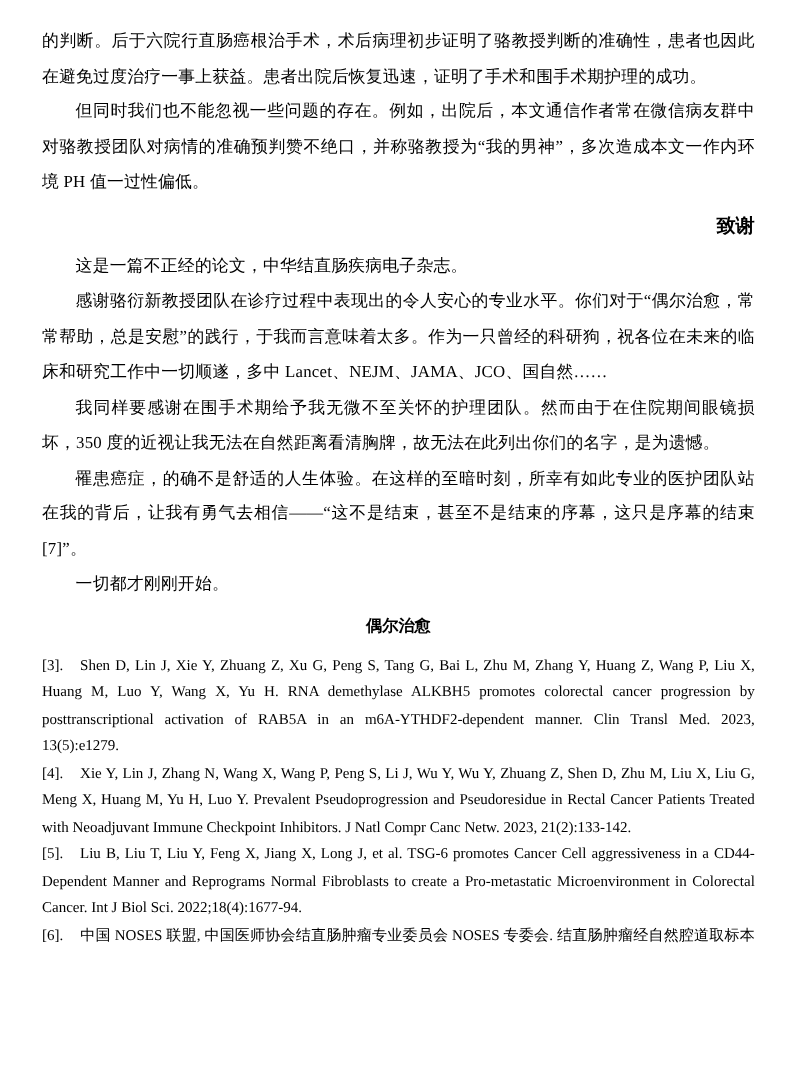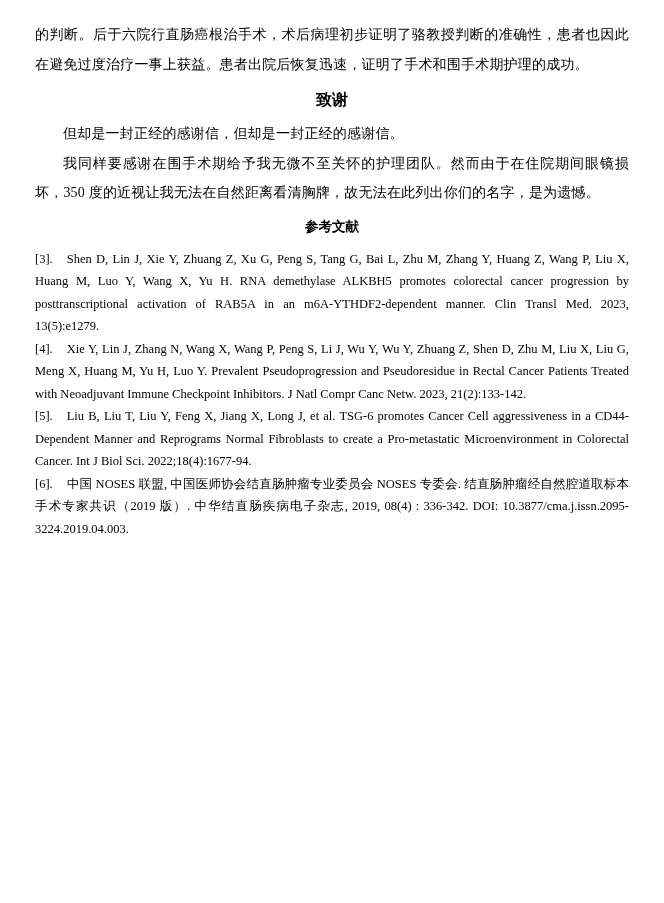--- a/index.html
+++ b/index.html
@@ -28,21 +28,21 @@
     letter-spacing: 0.2px;
   }
   .indent {
     text-indent: 2em;
   }
   .heading-main {
     margin: 6px 0 4px 0;
     font-size: 16px;
     line-height: 30px;
     font-weight: bold;
-    text-align: center;
+    text-align: right;
   }
   .heading-refs {
     margin: 6px 0 8px 0;
     font-size: 13.5px;
     line-height: 26px;
     font-weight: bold;
     text-align: center;
   }
   .ref-p {
     margin: 0;
@@ -54,27 +54,31 @@
   .ref-label {
     margin-right: 14px;
   }
 </style>
 </head>
 <body>
 
 <div class="page">
 
   <p class="body-p">的判断。后于六院行直肠癌根治手术，术后病理初步证明了骆教授判断的准确性，患者也因此在避免过度治疗一事上获益。患者出院后恢复迅速，证明了手术和围手术期护理的成功。</p>
+  <p class="body-p indent">但同时我们也不能忽视一些问题的存在。例如，出院后，本文通信作者常在微信病友群中对骆教授团队对病情的准确预判赞不绝口，并称骆教授为“我的男神”，多次造成本文一作内环境 PH 值一过性偏低。</p>
 
   <h1 class="heading-main">致谢</h1>
 
-  <p class="body-p indent">但却是一封正经的感谢信，但却是一封正经的感谢信。</p>
+  <p class="body-p indent">这是一篇不正经的论文，中华结直肠疾病电子杂志。</p>
+  <p class="body-p indent">感谢骆衍新教授团队在诊疗过程中表现出的令人安心的专业水平。你们对于“偶尔治愈，常常帮助，总是安慰”的践行，于我而言意味着太多。作为一只曾经的科研狗，祝各位在未来的临床和研究工作中一切顺遂，多中 Lancet、NEJM、JAMA、JCO、国自然……</p>
   <p class="body-p indent">我同样要感谢在围手术期给予我无微不至关怀的护理团队。然而由于在住院期间眼镜损坏，350 度的近视让我无法在自然距离看清胸牌，故无法在此列出你们的名字，是为遗憾。</p>
+  <p class="body-p indent">罹患癌症，的确不是舒适的人生体验。在这样的至暗时刻，所幸有如此专业的医护团队站在我的背后，让我有勇气去相信——“这不是结束，甚至不是结束的序幕，这只是序幕的结束[7]”。</p>
+  <p class="body-p indent">一切都才刚刚开始。</p>
 
-  <h2 class="heading-refs">参考文献</h2>
+  <h2 class="heading-refs">偶尔治愈</h2>
 
   <div>
     <p class="ref-p">
       <span class="ref-label">[3].</span><span>Shen D, Lin J, Xie Y, Zhuang Z, Xu G, Peng S, Tang G, Bai L, Zhu M, Zhang Y, Huang Z, Wang P, Liu X, Huang M, Luo Y, Wang X, Yu H. RNA demethylase ALKBH5 promotes colorectal cancer progression by posttranscriptional activation of RAB5A in an m6A-YTHDF2-dependent manner. Clin Transl Med. 2023, 13(5):e1279.</span>
     </p>
     <p class="ref-p">
       <span class="ref-label">[4].</span><span>Xie Y, Lin J, Zhang N, Wang X, Wang P, Peng S, Li J, Wu Y, Wu Y, Zhuang Z, Shen D, Zhu M, Liu X, Liu G, Meng X, Huang M, Yu H, Luo Y. Prevalent Pseudoprogression and Pseudoresidue in Rectal Cancer Patients Treated with Neoadjuvant Immune Checkpoint Inhibitors. J Natl Compr Canc Netw. 2023, 21(2):133-142.</span>
     </p>
     <p class="ref-p">
       <span class="ref-label">[5].</span><span>Liu B, Liu T, Liu Y, Feng X, Jiang X, Long J, et al. TSG-6 promotes Cancer Cell aggressiveness in a CD44-Dependent Manner and Reprograms Normal Fibroblasts to create a Pro-metastatic Microenvironment in Colorectal Cancer. Int J Biol Sci. 2022;18(4):1677-94.</span>

